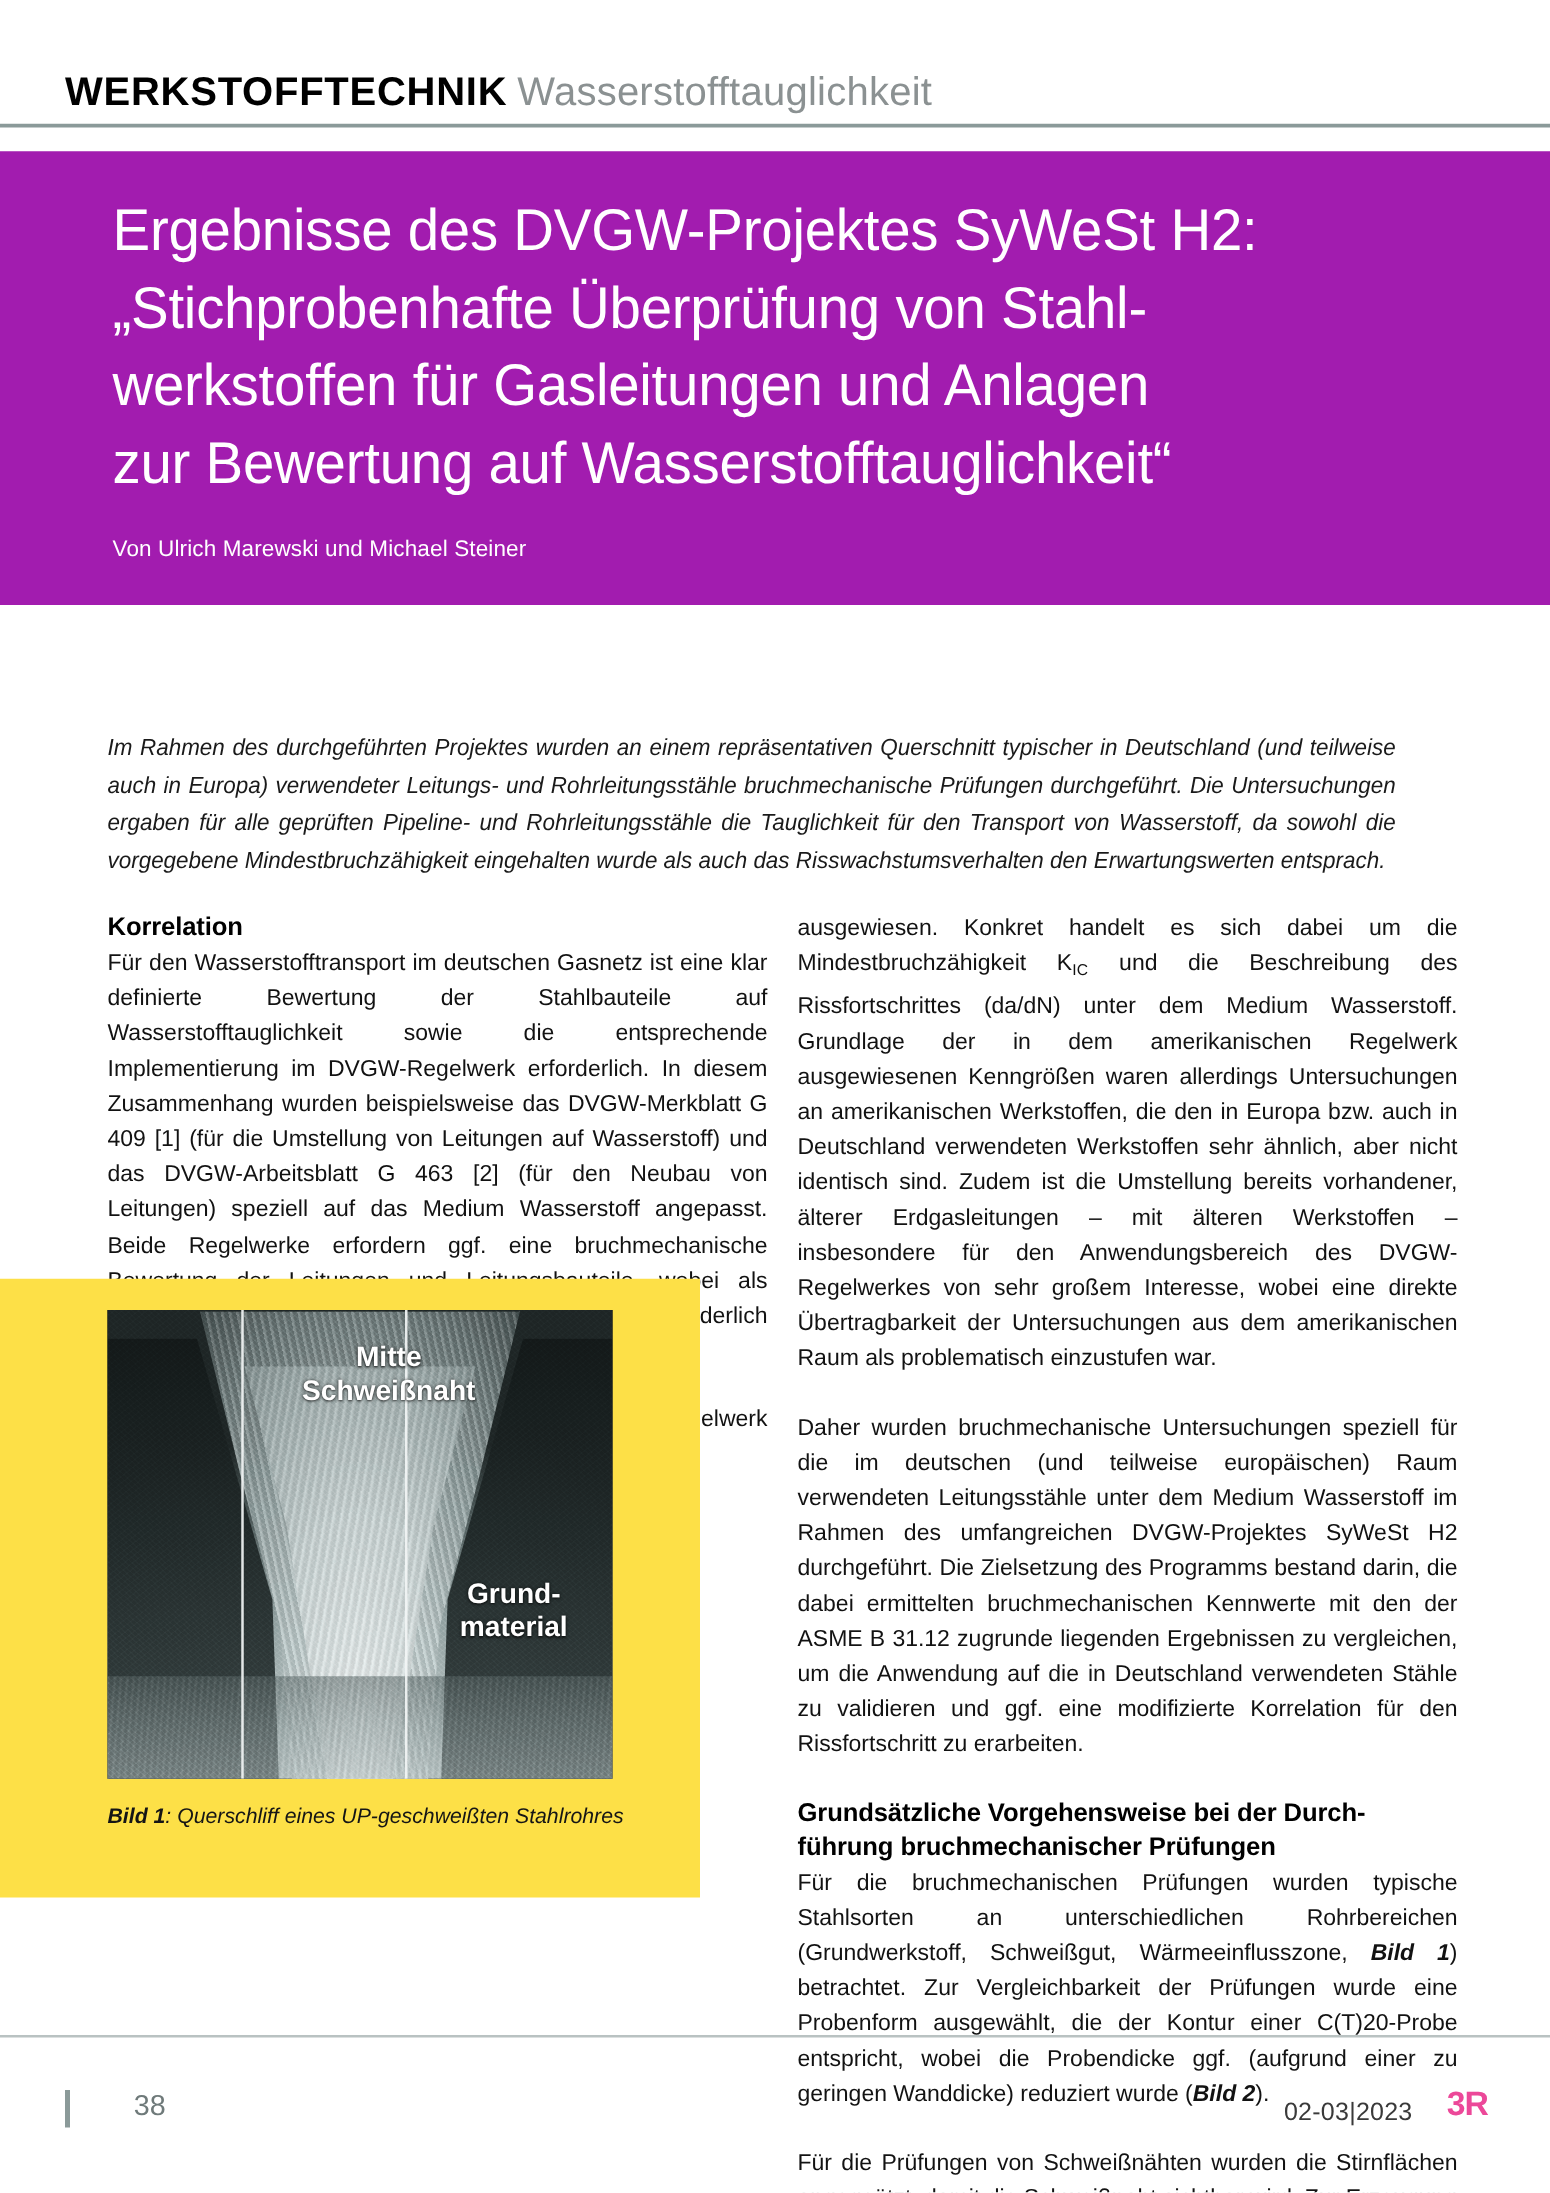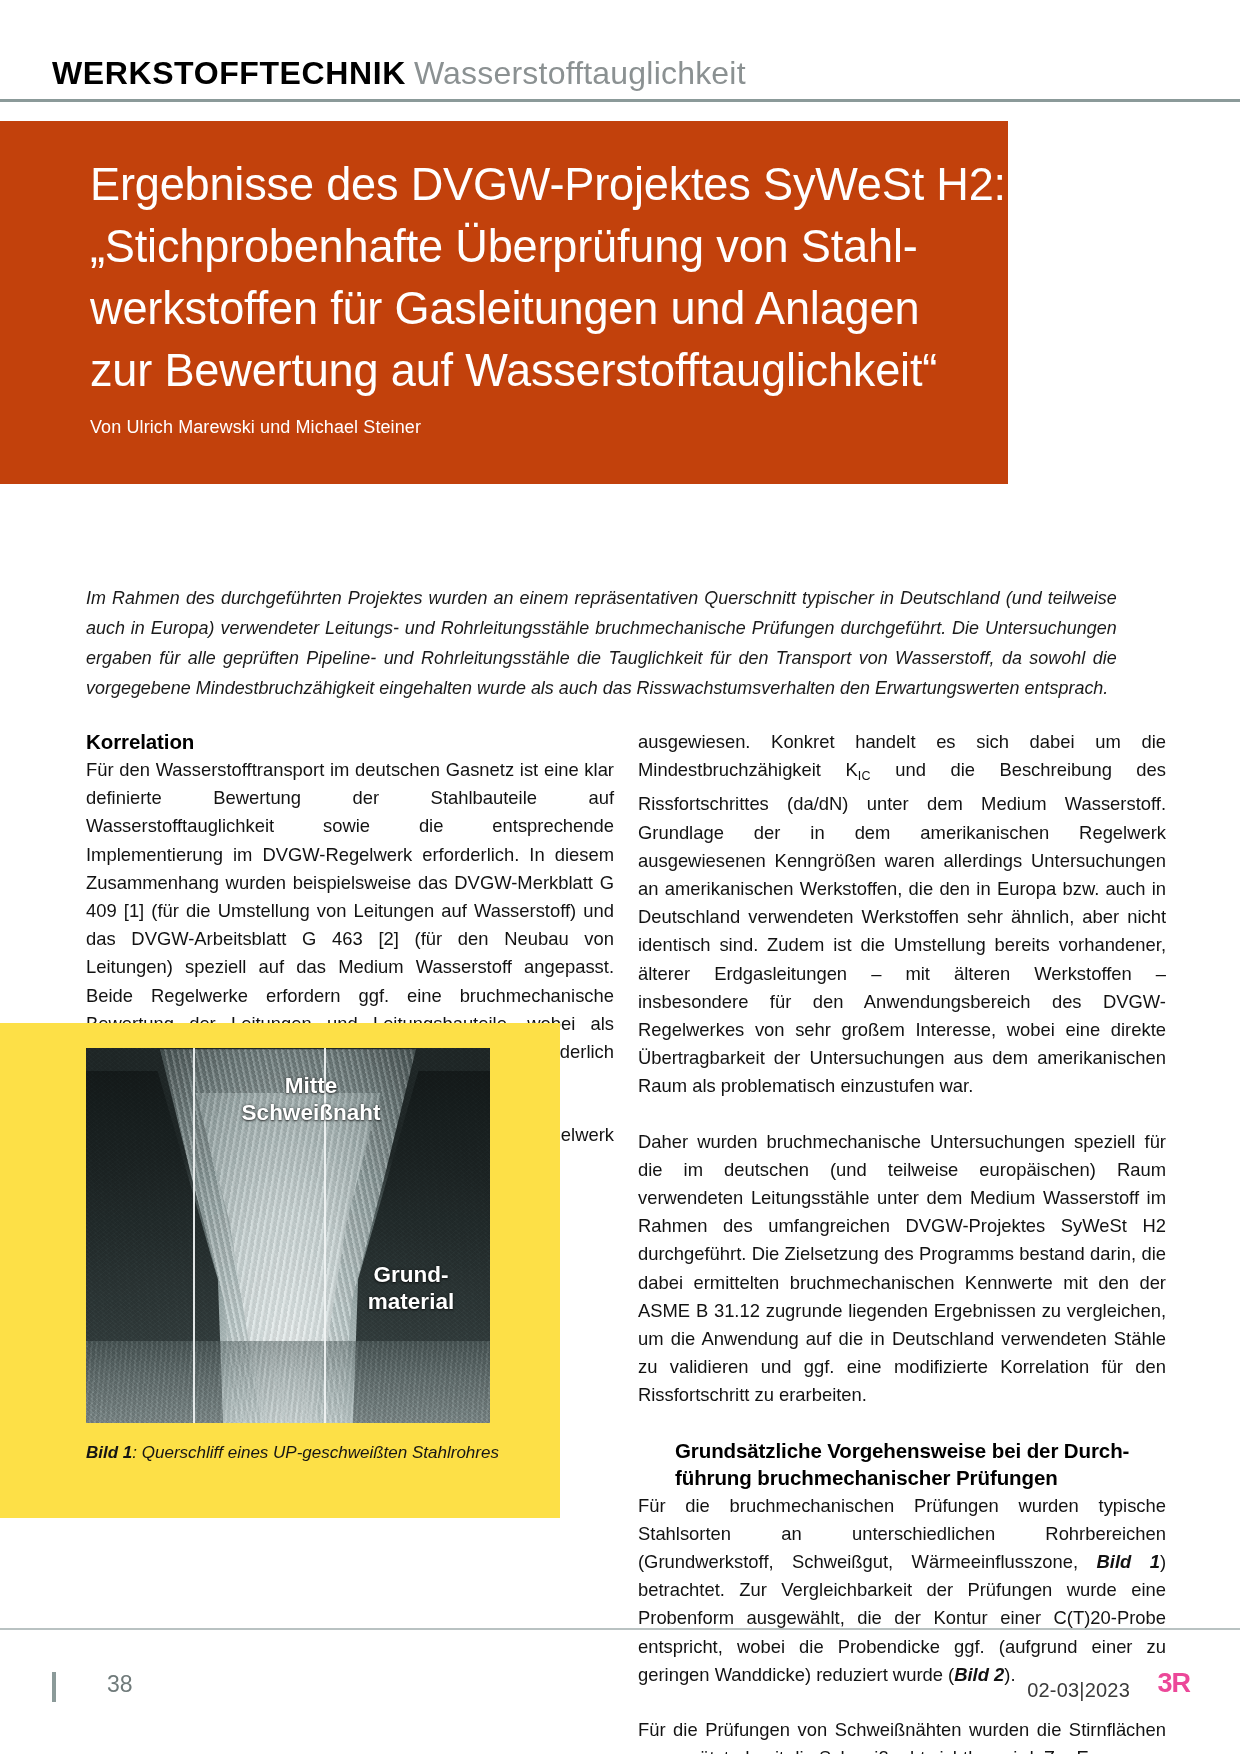--- a/index.html
+++ b/index.html
@@ -46,38 +46,38 @@
     width: 1240px;
     height: 3px;
     background: #8b9a99;
   }
 
   
   .title-block {
     position: absolute;
     left: 0;
     top: 121px;
-    width: 1008px;
+    width: 1240px;
     height: 363px;
-    background: #c2410c;
+    background: #a21caf;
     padding: 32px 76px 0 90px;
   }
   .title-text {
     color: #ffffff;
     font-size: 47px;
     line-height: 62px;
     font-weight: 300;
     font-stretch: condensed;
     letter-spacing: -0.2px;
     transform: scaleX(0.96);
     transform-origin: left top;
   }
   .title-text div { white-space: nowrap; }
   .byline {
-    margin-top: 16px;
+    margin-top: 28px;
     color: #ffffff;
     font-size: 18px;
     font-weight: 400;
     letter-spacing: 0.1px;
   }
 
   
   .abstract {
     position: absolute;
     left: 86px;
@@ -112,21 +112,21 @@
 
   h2.section-head {
     font-size: 20.5px;
     line-height: 27px;
     font-weight: bold;
     color: #000000;
     margin: 0 0 1px 0;
     text-align: left;
     letter-spacing: -0.1px;
   }
-  h2.section-head.spaced { margin-top: 27px; margin-left: 37px; }
+  h2.section-head.spaced { margin-top: 27px; }
 
   sub { font-size: 0.68em; vertical-align: -0.32em; letter-spacing: 0.3px; }
   .bi { font-weight: bold; font-style: italic; }
 
   
   .figure-wrap {
     position: absolute;
     left: 0;
     top: 1023px;
     width: 560px;

